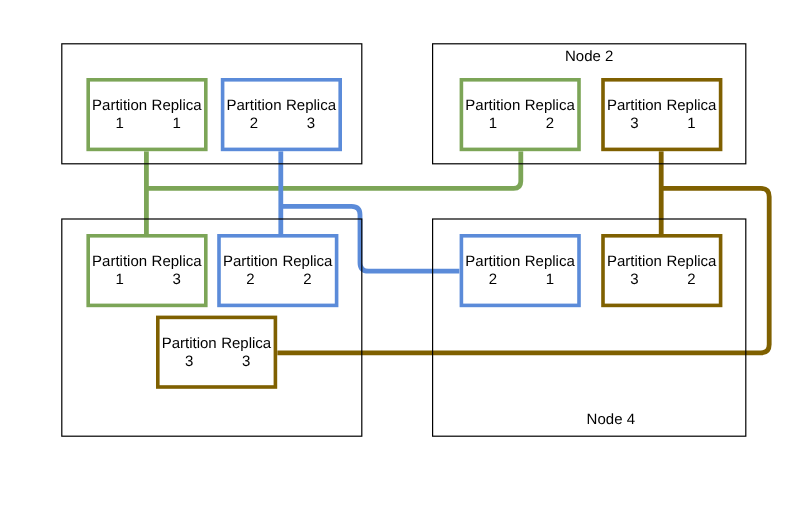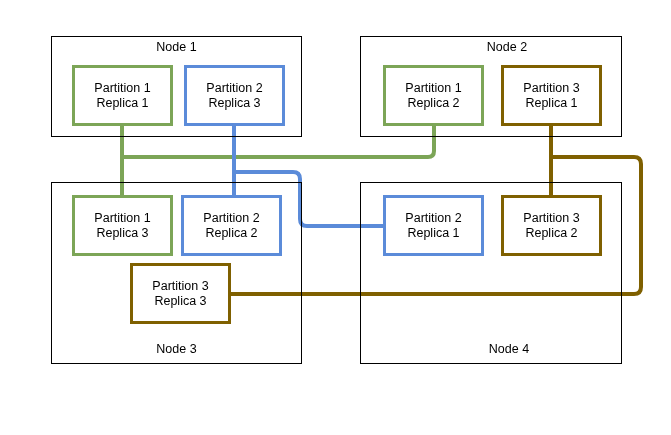--- a/index.html
+++ b/index.html
@@ -24,21 +24,21 @@
     font-size:12.5px;
     color:#000000;
     line-height:14px;
   }
   .replica{
     position:absolute;
     box-sizing:border-box;
     border:3px solid #000;
     background:#ffffff;
     display:flex;
-    flex-direction:column;
+    flex-direction:row;
     align-items:center;
     justify-content:center;
     font-size:12.5px;
     line-height:15px;
     color:#000000;
     text-align:center;
   }
   .replica span{display:block;}
 </style>
 </head>
@@ -58,47 +58,45 @@
       <path d="M234,172 L293,172 Q300,172 300,179 L300,219 Q300,226 307,226 L383,226" fill="none" stroke="#5B8BD9" stroke-width="4" stroke-linecap="butt" stroke-linejoin="round"></path>
     </g>
 
     <g>
       <path d="M551,126 L551,195" fill="none" stroke="#7F6000" stroke-width="4" stroke-linecap="butt"></path>
       <path d="M551,157 L634,157 Q641,157 641,164 L641,287 Q641,294 634,294 L231,294" fill="none" stroke="#7F6000" stroke-width="4" stroke-linecap="butt" stroke-linejoin="round"></path>
     </g>
   </svg>
 
   <div class="node" style="left:51px;top:36px;width:251px;height:101px;"></div>
-  <div class="node-label" style="left:51px;top:40px;width:251px;">Node 1</div>
 
   <div class="replica" style="left:72px;top:65px;width:101px;height:61px;border-color:#7CA557;">
     <span>Partition 1</span>
     <span>Replica 1</span>
   </div>
 
   <div class="replica" style="left:184px;top:65px;width:101px;height:61px;border-color:#5B8BD9;">
     <span>Partition 2</span>
     <span>Replica 3</span>
   </div>
 
   <div class="node" style="left:360px;top:36px;width:262px;height:101px;"></div>
-  <div class="node-label" style="left:376px;top:40px;width:262px;">Node 2</div>
+  <div class="node-label" style="left:360px;top:40px;width:262px;">Node 2</div>
 
   <div class="replica" style="left:383px;top:65px;width:101px;height:61px;border-color:#7CA557;">
     <span>Partition 1</span>
     <span>Replica 2</span>
   </div>
 
   <div class="replica" style="left:501px;top:65px;width:101px;height:61px;border-color:#7F6000;">
     <span>Partition 3</span>
     <span>Replica 1</span>
   </div>
 
   <div class="node" style="left:51px;top:182px;width:251px;height:182px;"></div>
-  <div class="node-label" style="left:51px;top:342px;width:251px;">Node 3</div>
 
   <div class="replica" style="left:72px;top:195px;width:101px;height:61px;border-color:#7CA557;">
     <span>Partition 1</span>
     <span>Replica 3</span>
   </div>
 
   <div class="replica" style="left:181px;top:195px;width:101px;height:61px;border-color:#5B8BD9;">
     <span>Partition 2</span>
     <span>Replica 2</span>
   </div>

